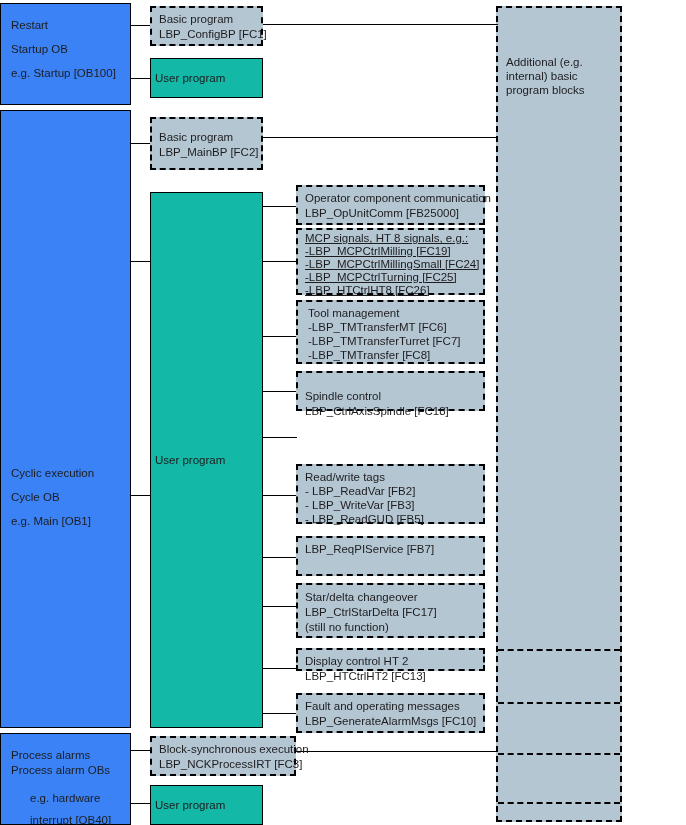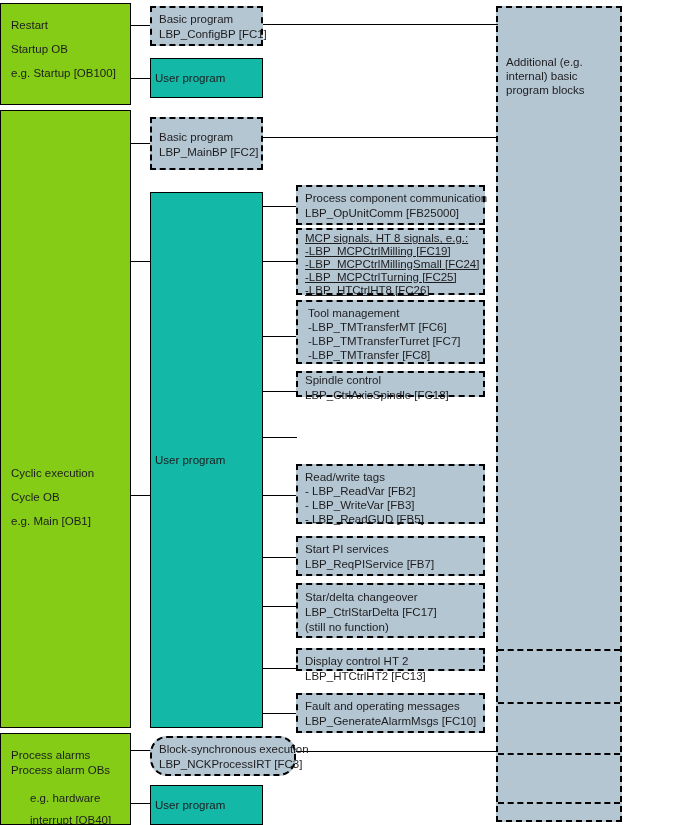--- a/index.html
+++ b/index.html
@@ -20,21 +20,21 @@
   }
   .box {
     position: absolute;
     box-sizing: border-box;
     font-size: 11.5px;
     line-height: 15px;
     color: #1d1d1f;
   }
   
   .ob-block {
-    background: #84cc16;
+    background: #3b82f6;
     border: 1px solid #000000;
     padding: 14px 10px 10px 10px;
   }
   .ob-block .ln { display: block; }
   .ob-block .gap { display: block; height: 9px; }
   
   .user-block {
     background: #14b8a6;
     border: 1px solid #000000;
     display: flex;
@@ -141,64 +141,63 @@
 
   <div class="box bp-block" style="left:150px; top:117px; width:113px; height:53px; padding-top:11px;">
     <span class="ln">Basic program</span>
     <span class="ln">LBP_MainBP [FC2]</span>
   </div>
 
   <div class="box user-block mid" style="left:150px; top:192px; width:113px; height:536px;">
     <span>User program</span>
   </div>
 
-  <div class="box bp-block" style="left:150px; top:736px; width:146px; height:40px; padding-top:4px;border-radius:17px;">
+  <div class="box bp-block" style="left:150px; top:736px; width:146px; height:40px; padding-top:4px;">
     <span class="ln">Block-synchronous execution</span>
     <span class="ln">LBP_NCKProcessIRT [FC3]</span>
   </div>
 
   <div class="box user-block" style="left:150px; top:785px; width:113px; height:40px;">
     <span>User program</span>
   </div>
 
   <div class="box bp-block" style="left:296px; top:185px; width:189px; height:40px; padding-top:4px;">
-    <span class="ln">Process component communication</span>
+    <span class="ln">Operator component communication</span>
     <span class="ln">LBP_OpUnitComm [FB25000]</span>
   </div>
 
   <div class="box bp-block" style="left:296px; top:228px; width:189px; height:67px; padding-top:2px;text-decoration:underline;">
     <span class="ln" style="line-height:13px;">MCP signals, HT 8 signals, e.g.:</span>
     <span class="ln" style="line-height:13px;">-LBP_MCPCtrlMilling [FC19]</span>
     <span class="ln" style="line-height:13px;">-LBP_MCPCtrlMillingSmall [FC24]</span>
     <span class="ln" style="line-height:13px;">-LBP_MCPCtrlTurning [FC25]</span>
     <span class="ln" style="line-height:13px;">-LBP_HTCtrlHT8 [FC26]</span>
   </div>
 
   <div class="box bp-block" style="left:296px; top:300px; width:189px; height:64px; padding-top:4px; padding-left:10px;">
     <span class="ln" style="line-height:14px;">Tool management</span>
     <span class="ln" style="line-height:14px;">-LBP_TMTransferMT [FC6]</span>
     <span class="ln" style="line-height:14px;">-LBP_TMTransferTurret [FC7]</span>
     <span class="ln" style="line-height:14px;">-LBP_TMTransfer [FC8]</span>
   </div>
 
-  <div class="box bp-block" style="left:296px; top:371px; width:189px; height:26px; padding-top:0;">
+  <div class="box bp-block" style="left:296px; top:371px; width:189px; height:40px; padding-top:16px;">
     <span class="ln">Spindle control</span>
     <span class="ln">LBP_CtrlAxisSpindle [FC18]</span>
   </div>
 
 
   <div class="box bp-block" style="left:296px; top:464px; width:189px; height:60px; padding-top:4px;">
     <span class="ln" style="line-height:14px;">Read/write tags</span>
     <span class="ln" style="line-height:14px;">- LBP_ReadVar [FB2]</span>
     <span class="ln" style="line-height:14px;">- LBP_WriteVar [FB3]</span>
     <span class="ln" style="line-height:14px;">- LBP_ReadGUD [FB5]</span>
   </div>
 
   <div class="box bp-block" style="left:296px; top:536px; width:189px; height:40px; padding-top:4px;">
-    <span class="ln">Start PI services</span>
     <span class="ln">LBP_ReqPIService [FB7]</span>
   </div>
 
   <div class="box bp-block" style="left:296px; top:583px; width:189px; height:55px; ">
     <span class="ln" style="line-height:15px;">Star/delta changeover</span>
     <span class="ln" style="line-height:15px;">LBP_CtrlStarDelta [FC17]</span>
     <span class="ln" style="line-height:15px;">(still no function)</span>
   </div>
 
   <div class="box bp-block" style="left:296px; top:648px; width:189px; height:23px; padding-top:4px;">

